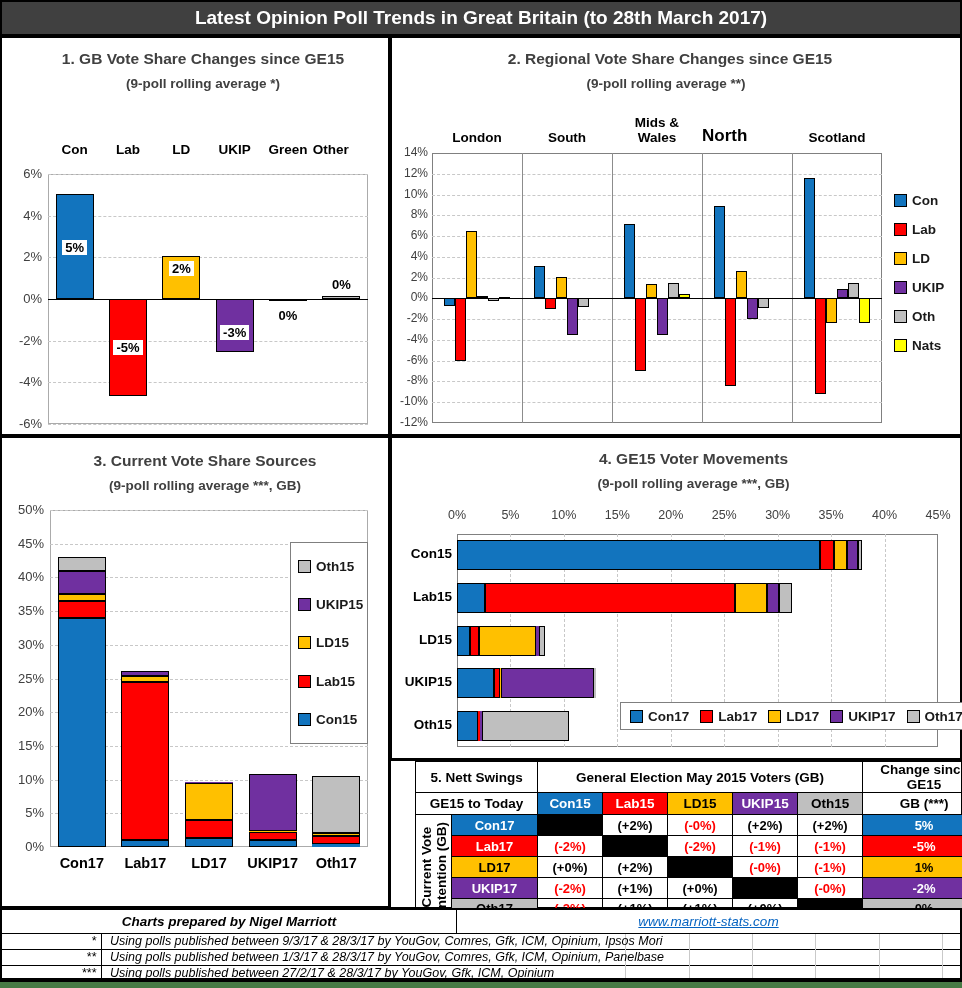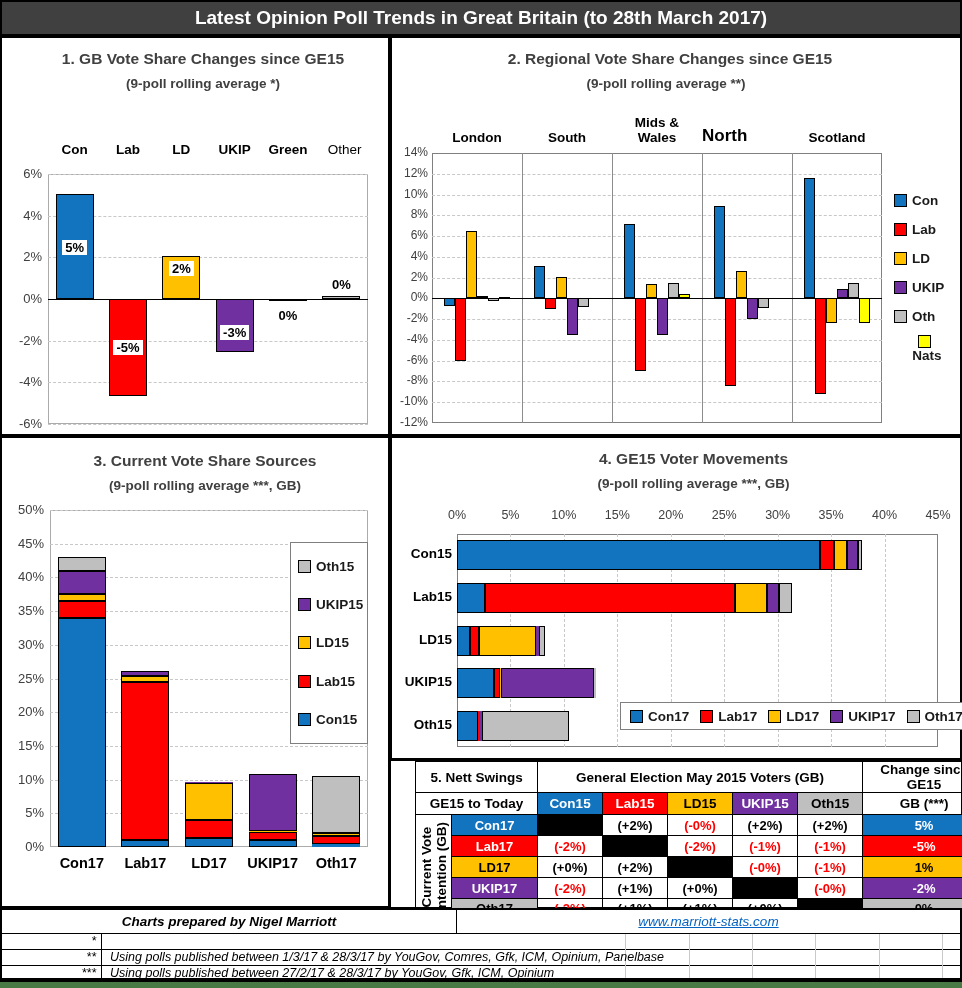--- a/index.html
+++ b/index.html
@@ -74,21 +74,21 @@
       <div style="position: absolute; left: 99.3333px; top: 299.917px; width: 53.3333px; text-align: center; z-index: 4;"><span style="background: rgb(255, 255, 255); font-weight: bold; font-size: 13px; padding: 0px 3px;">-5%</span></div>
       <div style="position: absolute; left: 152.667px; top: 104px; width: 53.3333px; text-align: center; font-weight: bold; font-size: 13.5px;">LD</div>
       <div style="position: absolute; left: 160.333px; top: 218.292px; width: 38px; height: 42.7083px; background: rgb(255, 192, 0); border: 1px solid rgb(0, 0, 0); box-sizing: border-box; z-index: 3;"></div>
       <div style="position: absolute; left: 152.667px; top: 220.75px; width: 53.3333px; text-align: center; z-index: 4;"><span style="background: rgb(255, 255, 255); font-weight: bold; font-size: 13px; padding: 0px 3px;">2%</span></div>
       <div style="position: absolute; left: 206px; top: 104px; width: 53.3333px; text-align: center; font-weight: bold; font-size: 13.5px;">UKIP</div>
       <div style="position: absolute; left: 213.667px; top: 261px; width: 38px; height: 53.125px; background: rgb(112, 48, 160); border: 1px solid rgb(0, 0, 0); box-sizing: border-box; z-index: 3;"></div>
       <div style="position: absolute; left: 206px; top: 285.333px; width: 53.3333px; text-align: center; z-index: 4;"><span style="background: rgb(255, 255, 255); font-weight: bold; font-size: 13px; padding: 0px 3px;">-3%</span></div>
       <div style="position: absolute; left: 259.333px; top: 104px; width: 53.3333px; text-align: center; font-weight: bold; font-size: 13.5px;">Green</div>
       <div style="position: absolute; left: 267px; top: 261px; width: 38px; height: 2px; background: rgb(0, 176, 80); border: 1px solid rgb(0, 0, 0); box-sizing: border-box; z-index: 3;"></div>
       <div style="position: absolute; left: 259.333px; top: 267.625px; width: 53.3333px; text-align: center; z-index: 4;"><span style="background: rgb(255, 255, 255); font-weight: bold; font-size: 13px; padding: 0px 3px;">0%</span></div>
-      <div style="position: absolute; left: 316px; top: 104px; width: 53.3333px; text-align: center; font-weight: normal; font-size: 13.5px;">Other</div>
+      <div style="position: absolute; left: 302px; top: 104px; width: 53.3333px; text-align: center; font-weight: bold; font-size: 13.5px;">Other</div>
       <div style="position: absolute; left: 320.333px; top: 257.875px; width: 38px; height: 3.125px; background: rgb(191, 191, 191); border: 1px solid rgb(0, 0, 0); box-sizing: border-box; z-index: 3;"></div>
       <div style="position: absolute; left: 312.667px; top: 237.417px; width: 53.3333px; text-align: center; z-index: 4;"><span style="background: rgb(255, 255, 255); font-weight: bold; font-size: 13px; padding: 0px 3px;">0%</span></div>
     </div>
 
   <div class="panel" id="p2" style="left:390px; top:36px; width:572px; height:400px;">
     <div class="ctitle1" style="top:12px; padding-right:12px;">2. Regional Vote Share Changes since GE15</div>
     <div class="ctitle2" style="top:38px; padding-right:20px;">(9-poll rolling average **)</div>
   <div style="position: absolute; left: 40px; top: 115px; width: 450px; height: 270px; border: 1px solid rgb(128, 128, 128); box-sizing: border-box;"></div>
       <div style="position: absolute; left: 0px; top: 107px; width: 36px; text-align: right; color: rgb(64, 64, 64); font-size: 12px;">14%</div>
       <div style="position: absolute; left: 40px; top: 135.769px; width: 450px; height: 0px; border-top: 1px dashed rgb(200, 200, 200); z-index: 1;"></div>
@@ -178,21 +178,21 @@
           <span class="lglab">LD</span>
         </div>
         <div class="lgitem" style="margin-bottom: 9px; height: 20px;">
           <span class="lgsw" style="background: rgb(112, 48, 160);"></span>
           <span class="lglab">UKIP</span>
         </div>
         <div class="lgitem" style="margin-bottom: 9px; height: 20px;">
           <span class="lgsw" style="background: rgb(191, 191, 191);"></span>
           <span class="lglab">Oth</span>
         </div>
-        <div class="lgitem" style="margin-bottom: 7px; height: 20px; flex-direction: column;">
+        <div class="lgitem" style="margin-bottom: 7px; height: 20px;">
           <span class="lgsw" style="background: rgb(255, 255, 0);"></span>
           <span class="lglab">Nats</span>
         </div>
       </div>
     </div>
 
   <div class="panel" id="p3" style="left:0; top:436px; width:390px; height:472px;">
     <div class="ctitle1" style="top:14px; padding-left:20px;">3. Current Vote Share Sources</div>
     <div class="ctitle2" style="top:40px; padding-left:20px;">(9-poll rolling average ***, GB)</div>
   <div style="position: absolute; left: 48px; top: 72px; width: 318px; height: 337px; border: 1px solid rgb(171, 171, 171); box-sizing: border-box;"></div>
@@ -427,20 +427,21 @@
       <div style="position:absolute; left:0; top:0; width:455px; height:100%; border-right:1px solid #000;
                   box-sizing:border-box; display:flex; align-items:center; justify-content:center;
                   font-weight:bold; font-style:italic; font-size:13.5px;">Charts prepared by Nigel Marriott</div>
       <div style="position:absolute; left:455px; top:0; right:0; height:100%; display:flex;
                   align-items:center; justify-content:center;">
         <a href="#" id="site-link" style="font-style: italic; font-size: 13.5px; text-decoration: underline; color: rgb(5, 99, 193);">www.marriott-stats.com</a>
       </div>
     </div>
     <div class="fnrow" style="top:24px; height:16px; border-bottom:1px solid #000;">
       <div class="fnmark">*</div>
+      <div class="fntext">Using polls published between 9/3/17 &amp; 28/3/17 by YouGov, Comres, Gfk, ICM, Opinium, Ipsos Mori</div>
     </div>
     <div class="fnrow" style="top:40px; height:16px; border-bottom:1px solid #000;">
       <div class="fnmark">**</div>
       <div class="fntext">Using polls published between 1/3/17 &amp; 28/3/17 by YouGov, Comres, Gfk, ICM, Opinium, Panelbase</div>
     </div>
     <div class="fnrow" style="top:56px; height:16px;">
       <div class="fnmark">***</div>
       <div class="fntext">Using polls published between 27/2/17 &amp; 28/3/17 by YouGov, Gfk, ICM, Opinium</div>
     </div>
   <div class="fngrid" style="left: 623px; top: 24px; bottom: 0px;"></div>

